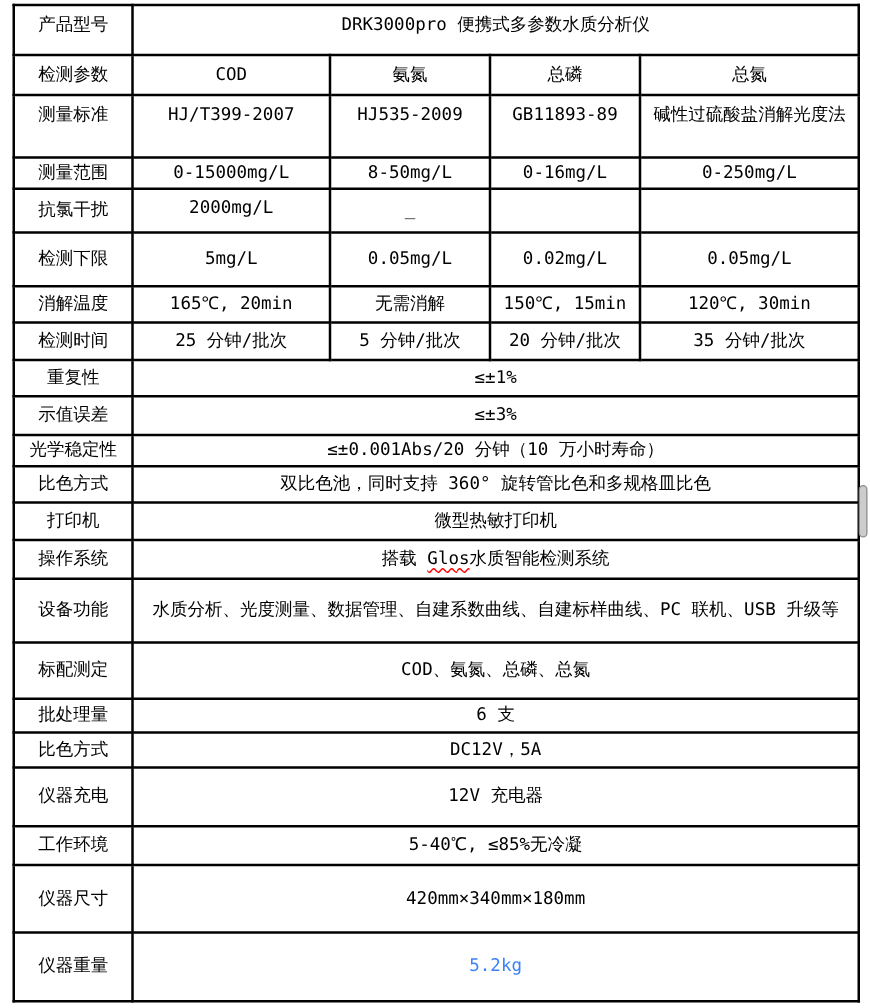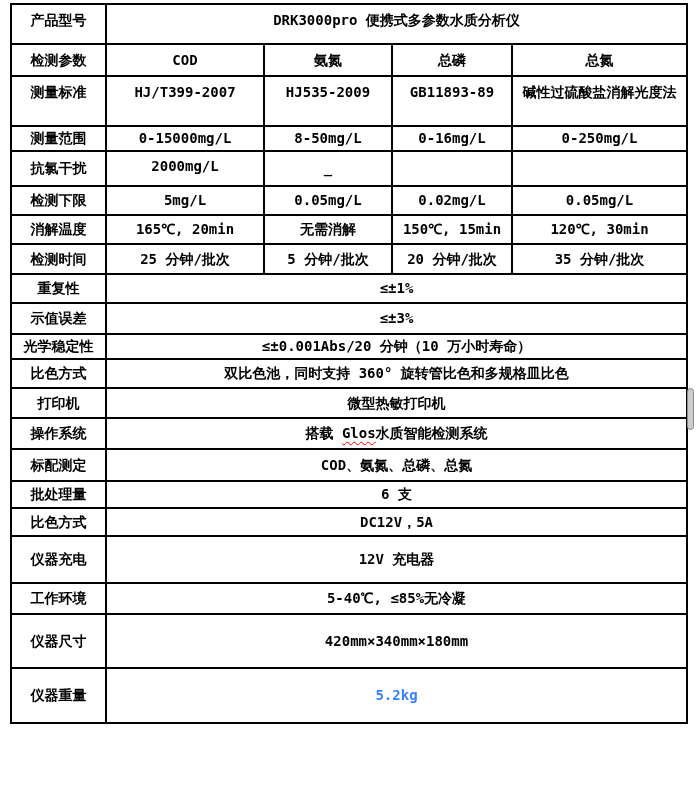--- a/index.html
+++ b/index.html
@@ -15,21 +15,20 @@
     font-family: "DejaVu Sans Mono", serif;
     color: #000000;
   }
   table.spec {
     position: absolute;
     left: 10px;
     top: 3px;
     width: 676px;
     border-collapse: collapse;
     table-layout: fixed;
-    font-weight: bold;
   }
   table.spec td {
     border: 2px solid #000000;
     font-size: 14px;
     line-height: 1.35;
     text-align: center;
     vertical-align: middle;
     padding: 1px 4px;
     overflow: hidden;
     word-break: break-all;
@@ -110,21 +109,21 @@
       <td>0-16mg/L</td>
       <td>0-250mg/L</td>
     </tr>
     <tr style="height:35px">
       <td class="lbl">抗氯干扰</td>
       <td style="vertical-align:top; padding-top:5px;">2000mg/L</td>
       <td>_</td>
       <td></td>
       <td></td>
     </tr>
-    <tr style="height:29px">
+    <tr style="height:43px">
       <td class="lbl">检测下限</td>
       <td>5mg/L</td>
       <td>0.05mg/L</td>
       <td>0.02mg/L</td>
       <td>0.05mg/L</td>
     </tr>
     <tr style="height:29px">
       <td class="lbl">消解温度</td>
       <td>165℃, 20min</td>
       <td>无需消解</td>
@@ -155,21 +154,25 @@
       <td colspan="4">双比色池，同时支持 360° 旋转管比色和多规格皿比色</td>
     </tr>
     <tr style="height:30px">
       <td class="lbl">打印机</td>
       <td colspan="4">微型热敏打印机</td>
     </tr>
     <tr style="height:31px">
       <td class="lbl">操作系统</td>
       <td colspan="4"><span>搭载 </span><span class="missp">Glos</span><span>水质智能检测系统</span></td>
     </tr>
-    <tr style="height:32px">
+    <tr style="height:51px">
+      <td class="lbl">设备功能</td>
+      <td colspan="4" class="leftcell">水质分析、光度测量、数据管理、自建系数曲线、自建标样曲线、PC 联机、USB 升级等</td>
+    </tr>
+    <tr style="height:45px">
       <td class="lbl">标配测定</td>
       <td colspan="4">COD、氨氮、总磷、总氮</td>
     </tr>
     <tr style="height:27px">
       <td class="lbl">批处理量</td>
       <td colspan="4">6 支</td>
     </tr>
     <tr style="height:28px">
       <td class="lbl">比色方式</td>
       <td colspan="4">DC12V，5A</td>

